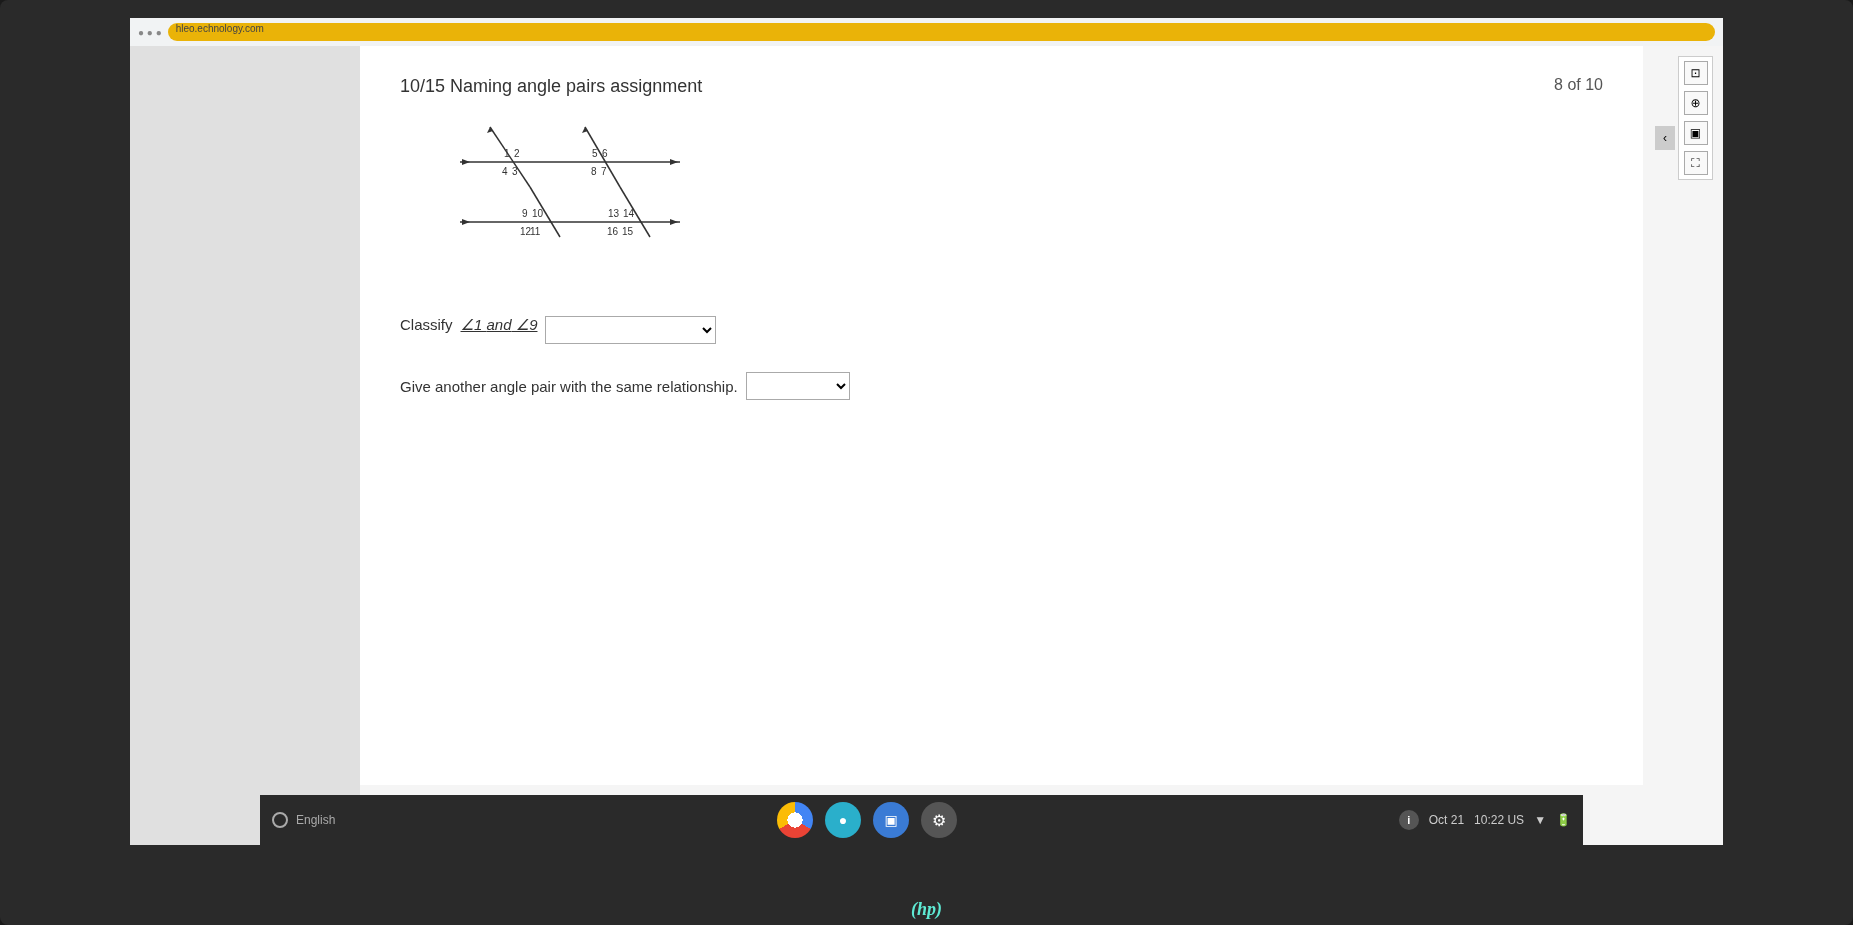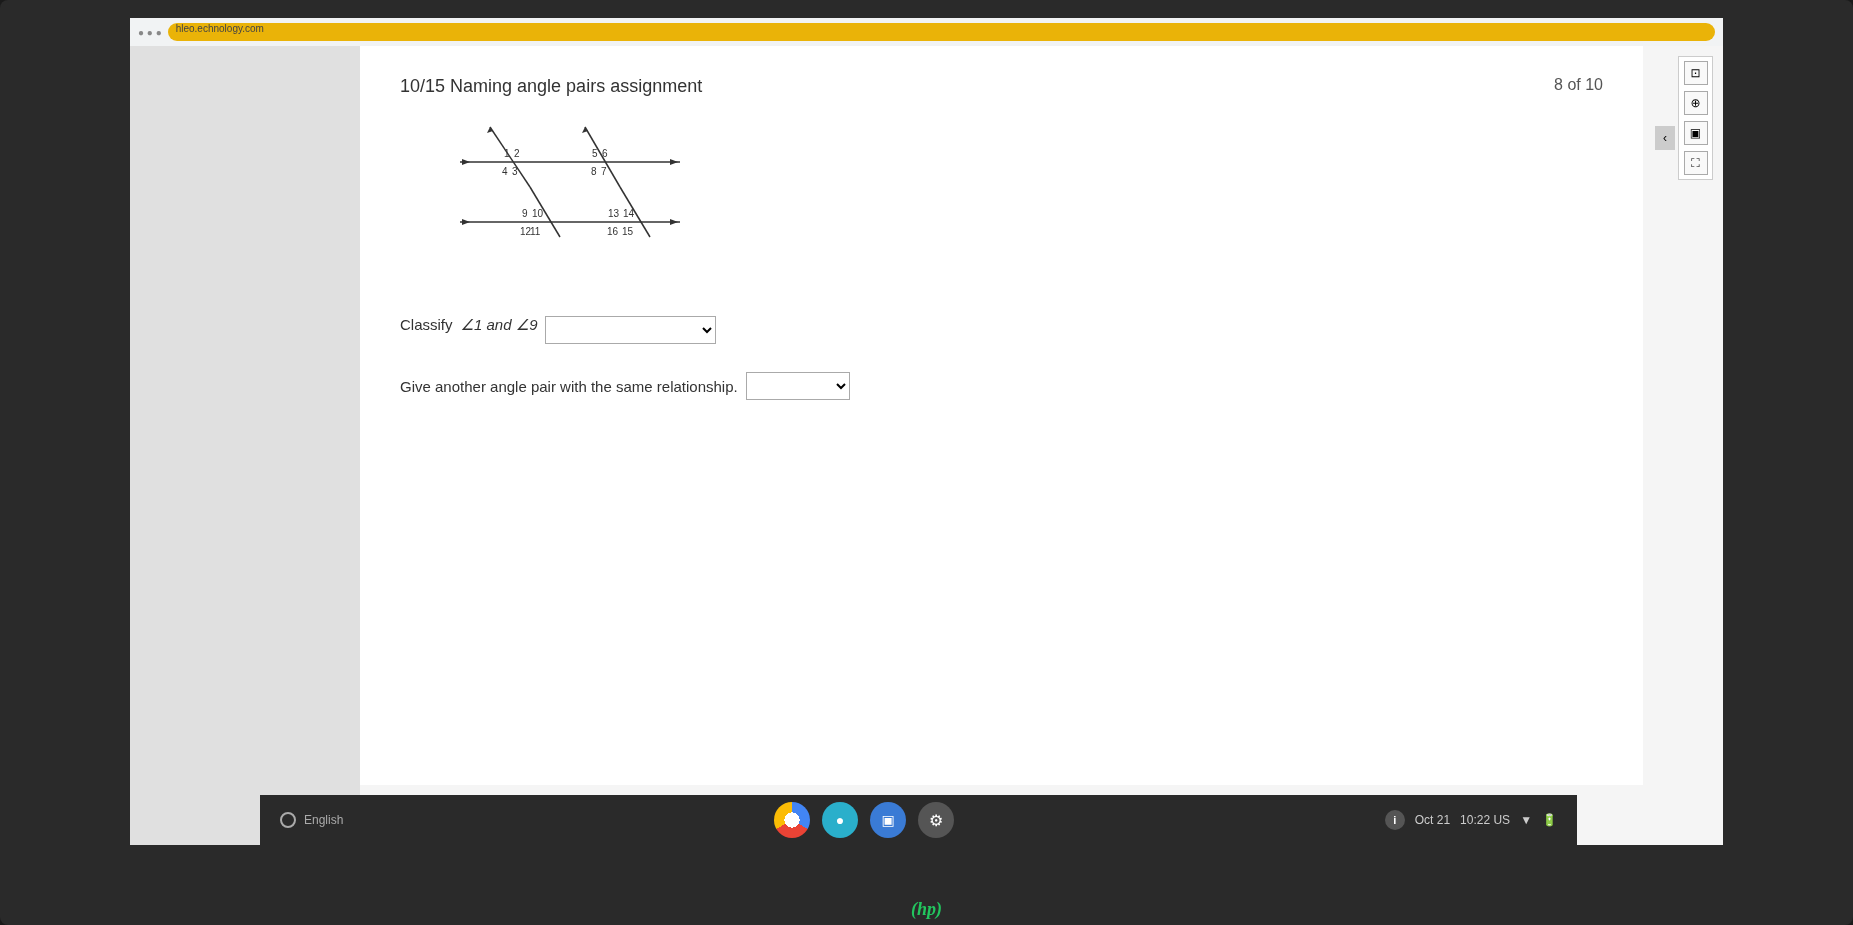--- a/index.html
+++ b/index.html
@@ -166,20 +166,21 @@
 
     .question-text {
       font-size: 15px;
       color: #333;
       display: flex;
       gap: 8px;
     }
 
     .angle-symbol {
       font-style: italic;
+      text-decoration: underline;
     }
 
     select.answer-dropdown {
       height: 28px;
       min-width: 160px;
       border: 1px solid #aaa;
       background: white;
       font-size: 13px;
       padding: 0 4px;
       cursor: pointer;
@@ -255,27 +256,27 @@
       display: flex;
       align-items: center;
       gap: 4px;
     }
 
     
     .taskbar {
       position: absolute;
       bottom: 0;
       left: 130px;
-      right: 146px;
+      right: 140px;
       height: 50px;
       background: #2a2a2a;
       display: flex;
       align-items: center;
       justify-content: space-between;
-      padding: 0 20px;
+      padding: 0 12px;
     }
 
     .taskbar-left {
       display: flex;
       align-items: center;
       gap: 8px;
     }
 
     .taskbar-text {
       color: #aaa;
@@ -474,17 +475,17 @@
         <div class="taskbar-info-btn">i</div>
         <span>Oct 21</span>
         <span>10:22 US</span>
         <span>▼</span>
         <span>🔋</span>
       </div>
     </div>
 
   </div>
 
-  <div style="position:absolute; bottom:5px; left:50%; transform:translateX(-50%); color:#22c55e; font-style:italic; font-size:18px; font-weight:bold;">
+  <div style="position:absolute; bottom:5px; left:50%; transform:translateX(-50%); color:#5eead4; font-style:italic; font-size:18px; font-weight:bold;">
     <span style="font-style:italic; font-family:serif;">(hp)</span>
   </div>
 
 </div>
 
 </body></html>

